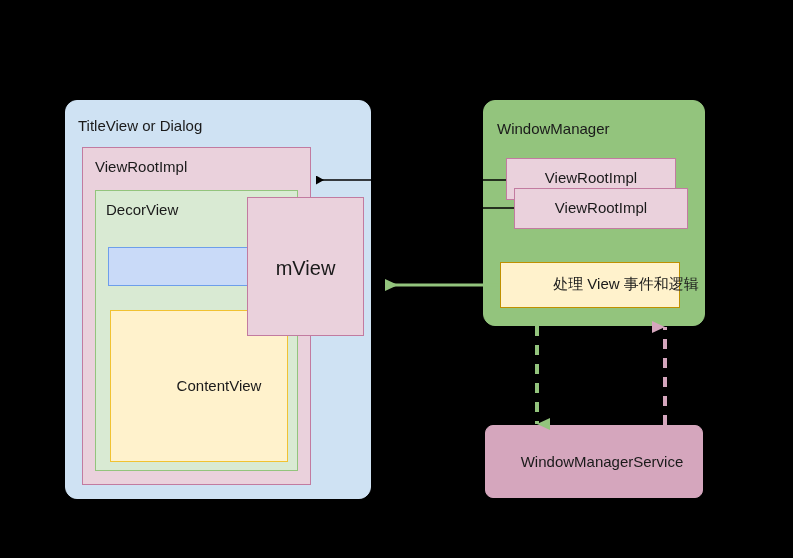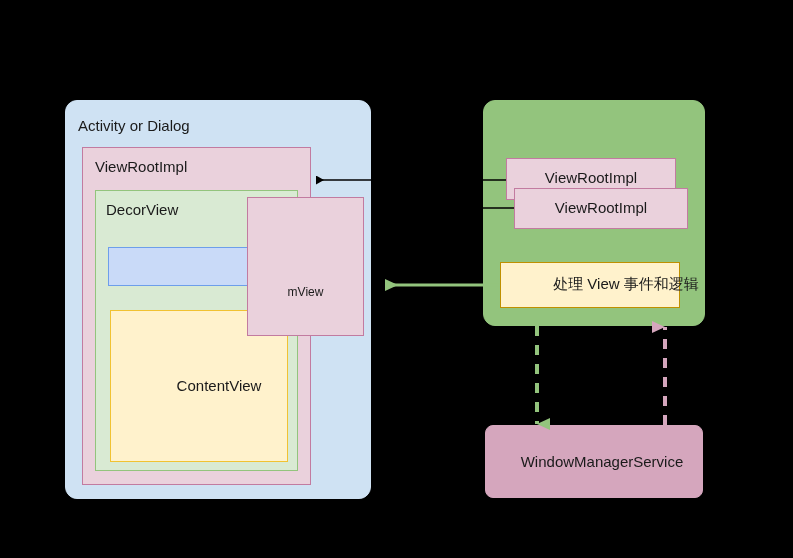--- a/index.html
+++ b/index.html
@@ -86,22 +86,21 @@
 
   
   #mview-box {
     left: 247px; top: 197px; width: 117px; height: 139px;
     background: #ead1dc;
     border: 1px solid #c27ba0;
   }
   #mview-label {
     left: 247px; top: 257px; width: 117px;
     text-align: center;
-    font-size: 12px;
-    margin-top: 28px;
+    font-size: 20px;
   }
 
   
   #windowmanager-panel {
     left: 483px; top: 100px; width: 222px; height: 226px;
     background: #93c47d;
     border: 1px solid #93c47d;
     border-radius: 12px;
   }
   #windowmanager-title {
@@ -166,37 +165,38 @@
     width: 793px; height: 558px;
     pointer-events: none;
   }
 </style>
 </head>
 <body>
 
 <div id="canvas">
 
   <div class="box" id="activity-panel"></div>
-  <div class="label" id="activity-title">Activity or Dialog</div>
+  <div class="label" id="activity-title">TitleView or Dialog</div>
 
   <div class="box" id="phonewindow-box"></div>
   <div class="label" id="phonewindow-title">ViewRootImpl</div>
 
   <div class="box" id="decorview-box"></div>
   <div class="label" id="decorview-title">DecorView</div>
 
   <div class="box" id="titleview-box"></div>
 
   <div class="box" id="contentview-box"></div>
   <div class="label" id="contentview-label">ContentView</div>
 
   <div class="box" id="mview-box"></div>
   <div class="label" id="mview-label">mView</div>
 
   <div class="box" id="windowmanager-panel"></div>
+  <div class="label" id="windowmanager-title">WindowManager</div>
 
   <div class="box" id="viewrootimpl-back-box"></div>
   <div class="label" id="viewrootimpl-back-label">ViewRootImpl</div>
 
   <div class="box" id="viewrootimpl-front-box"></div>
   <div class="label" id="viewrootimpl-front-label">ViewRootImpl</div>
 
   <div class="box" id="handler-note-box"></div>
   <div class="label" id="handler-note-label">处理 View 事件和逻辑</div>
 

